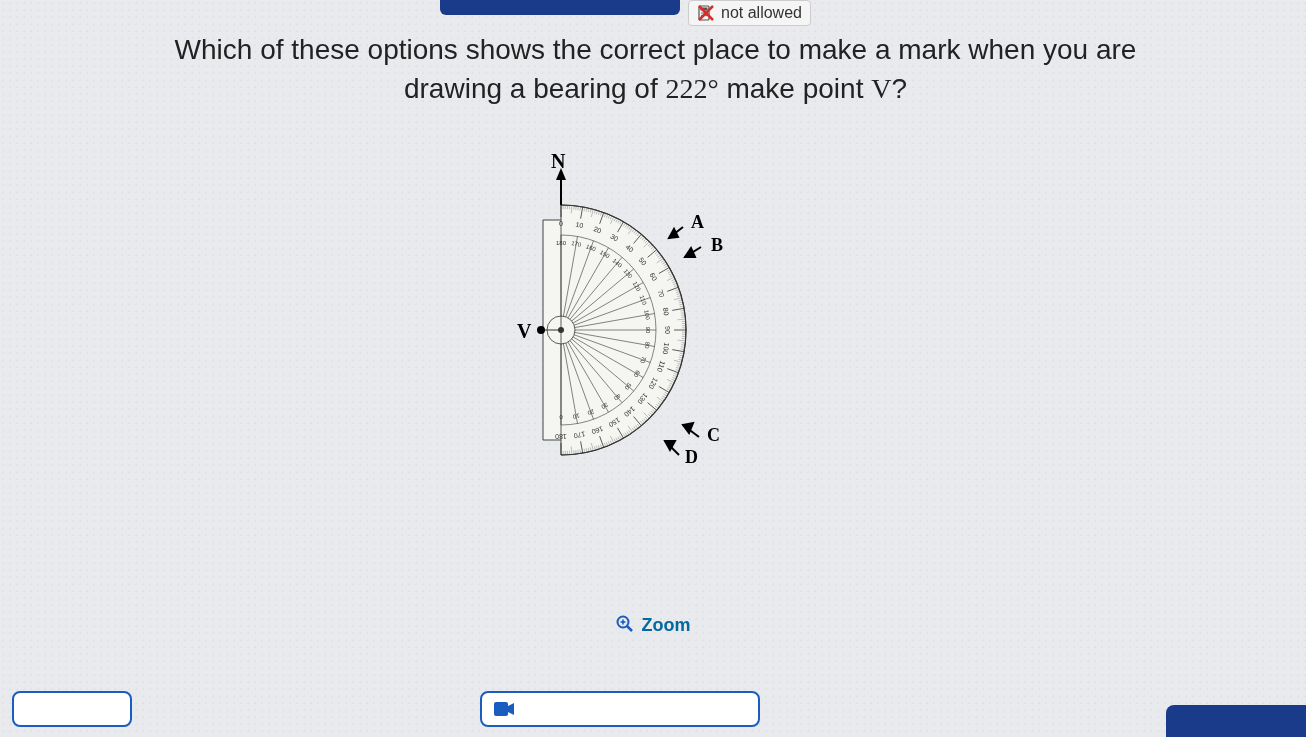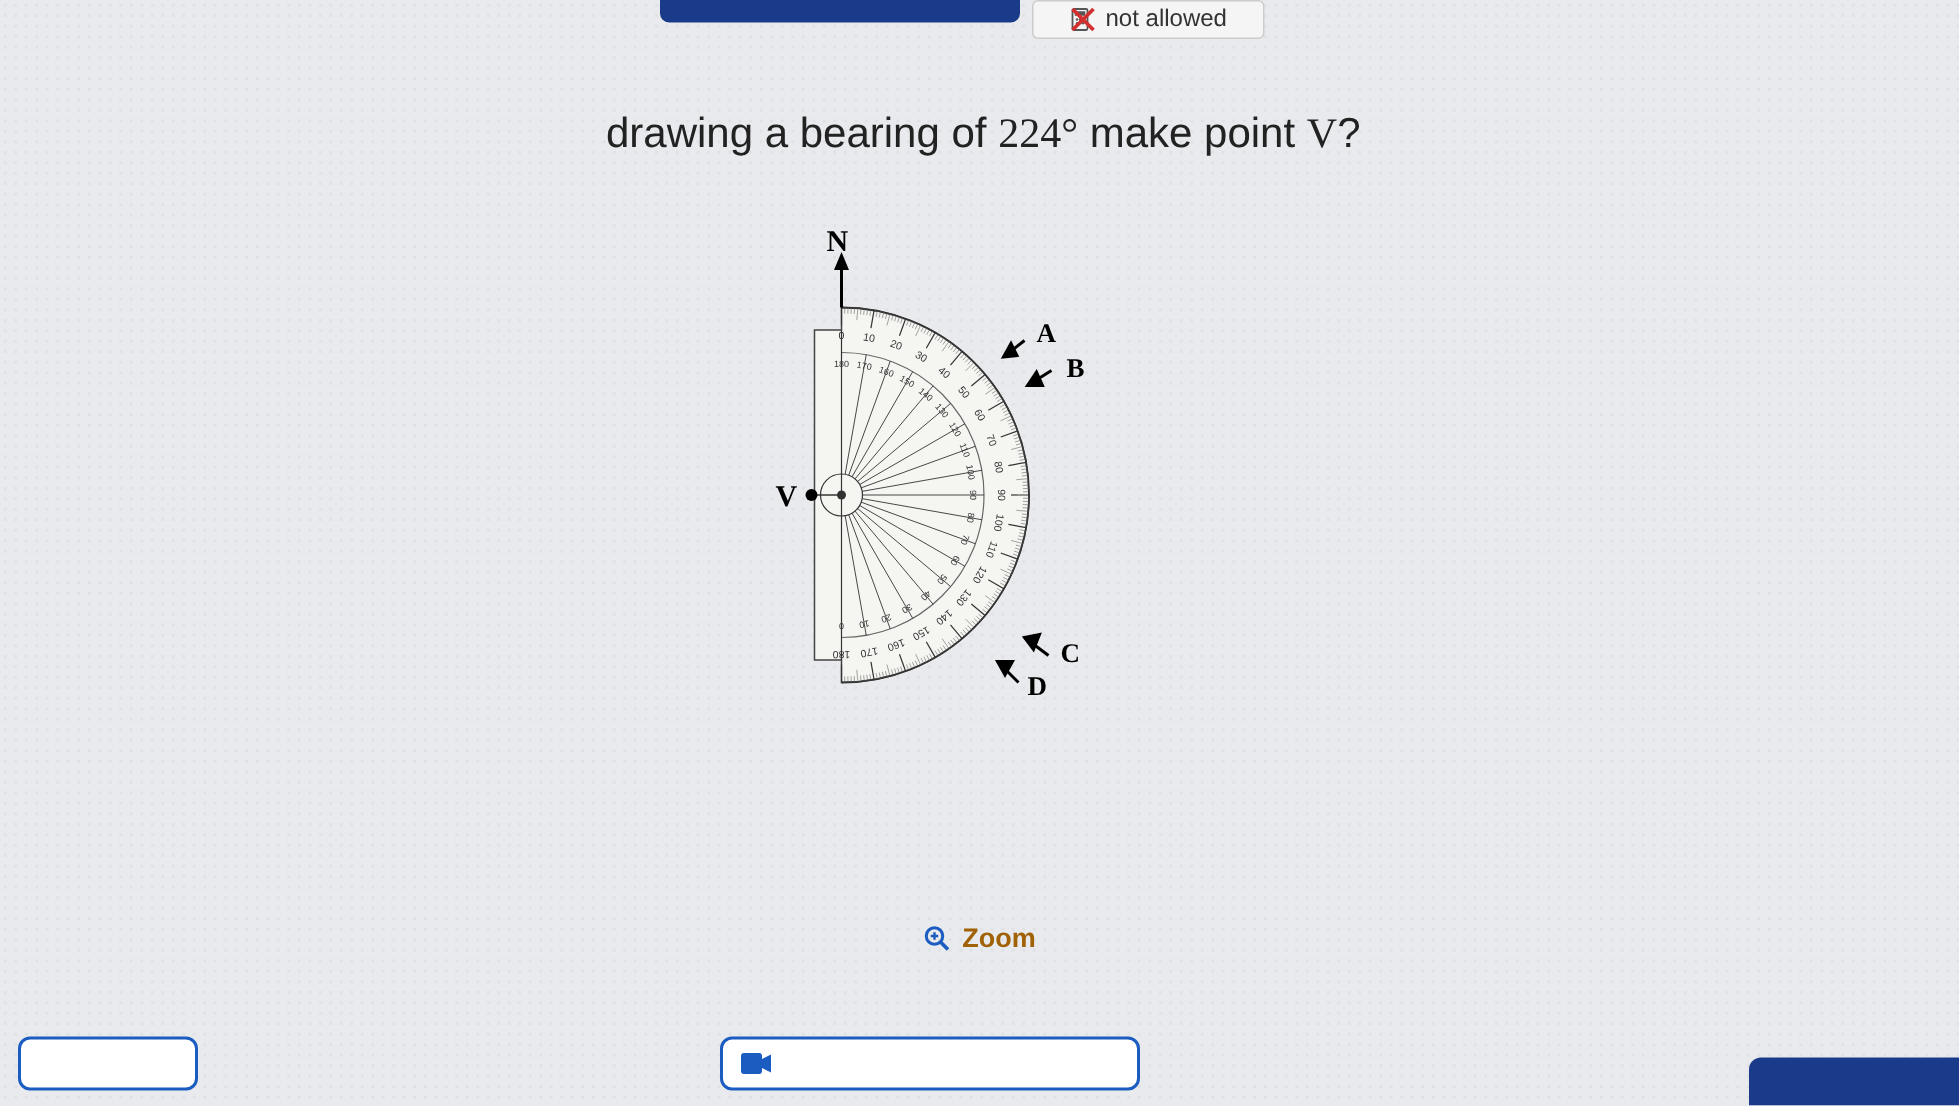--- a/index.html
+++ b/index.html
@@ -20,21 +20,21 @@
       background: #1a3a8a;
       border-radius: 0 0 6px 6px;
     }
     .not-allowed-box {
       position: absolute;
       top: 0;
       left: 688px;
       display: flex;
       align-items: center;
       gap: 6px;
-      padding: 3px 24px;
+      padding: 3px 8px;
       border: 1px solid #ccc;
       border-radius: 4px;
       background: #f5f5f5;
     }
     .calc-icon {
       width: 18px;
       height: 18px;
       display: flex;
       align-items: center;
       justify-content: center;
@@ -117,23 +117,23 @@
       font-size: 18px;
       font-family: 'Times New Roman', serif;
     }
     .zoom-area {
       position: absolute;
       top: 615px;
       left: 0;
       right: 0;
       display: flex;
       justify-content: center;
-      align-items: center;
+      align-items: flex-start;
       gap: 8px;
-      color: #a16207;
+      color: #0369a1;
       font-weight: bold;
       font-size: 18px;
     }
     .zoom-icon {
       width: 18px; height: 18px;
       display: inline-flex;
       align-items: center;
       justify-content: center;
     }
     .bottom-border {
@@ -200,22 +200,22 @@
         <circle cx="7" cy="11.5" r="0.8" fill="#555"></circle>
         <circle cx="9" cy="11.5" r="0.8" fill="#555"></circle>
       <line x1="2" y1="16" x2="16" y2="2" stroke="#d32f2f" stroke-width="2.5"></line>
       <line x1="2" y1="2" x2="16" y2="16" stroke="#d32f2f" stroke-width="2.5"></line>
     </svg>
   </span>
   <span class="not-allowed-text">not allowed</span>
 </div>
 
 <div class="question">
-  <br>
-  <span>drawing a bearing of </span><span class="deg">224°</span><span> make point </span><span class="pv">V</span><span>?</span>
+  <span>Which of these options shows the correct place to make a mark when you are</span><br>
+  <span>drawing a bearing of </span><span class="deg">222°</span><span> make point </span><span class="pv">V</span><span>?</span>
 </div>
 
 <div class="diagram-wrap">
   <div class="diagram">
     <div class="north-label">N</div>
     <div class="north-arrow"></div>
     <div class="north-line"></div>
 
     <svg width="300" height="340" viewBox="0 0 300 340">
       <g transform="translate(58,165)">

